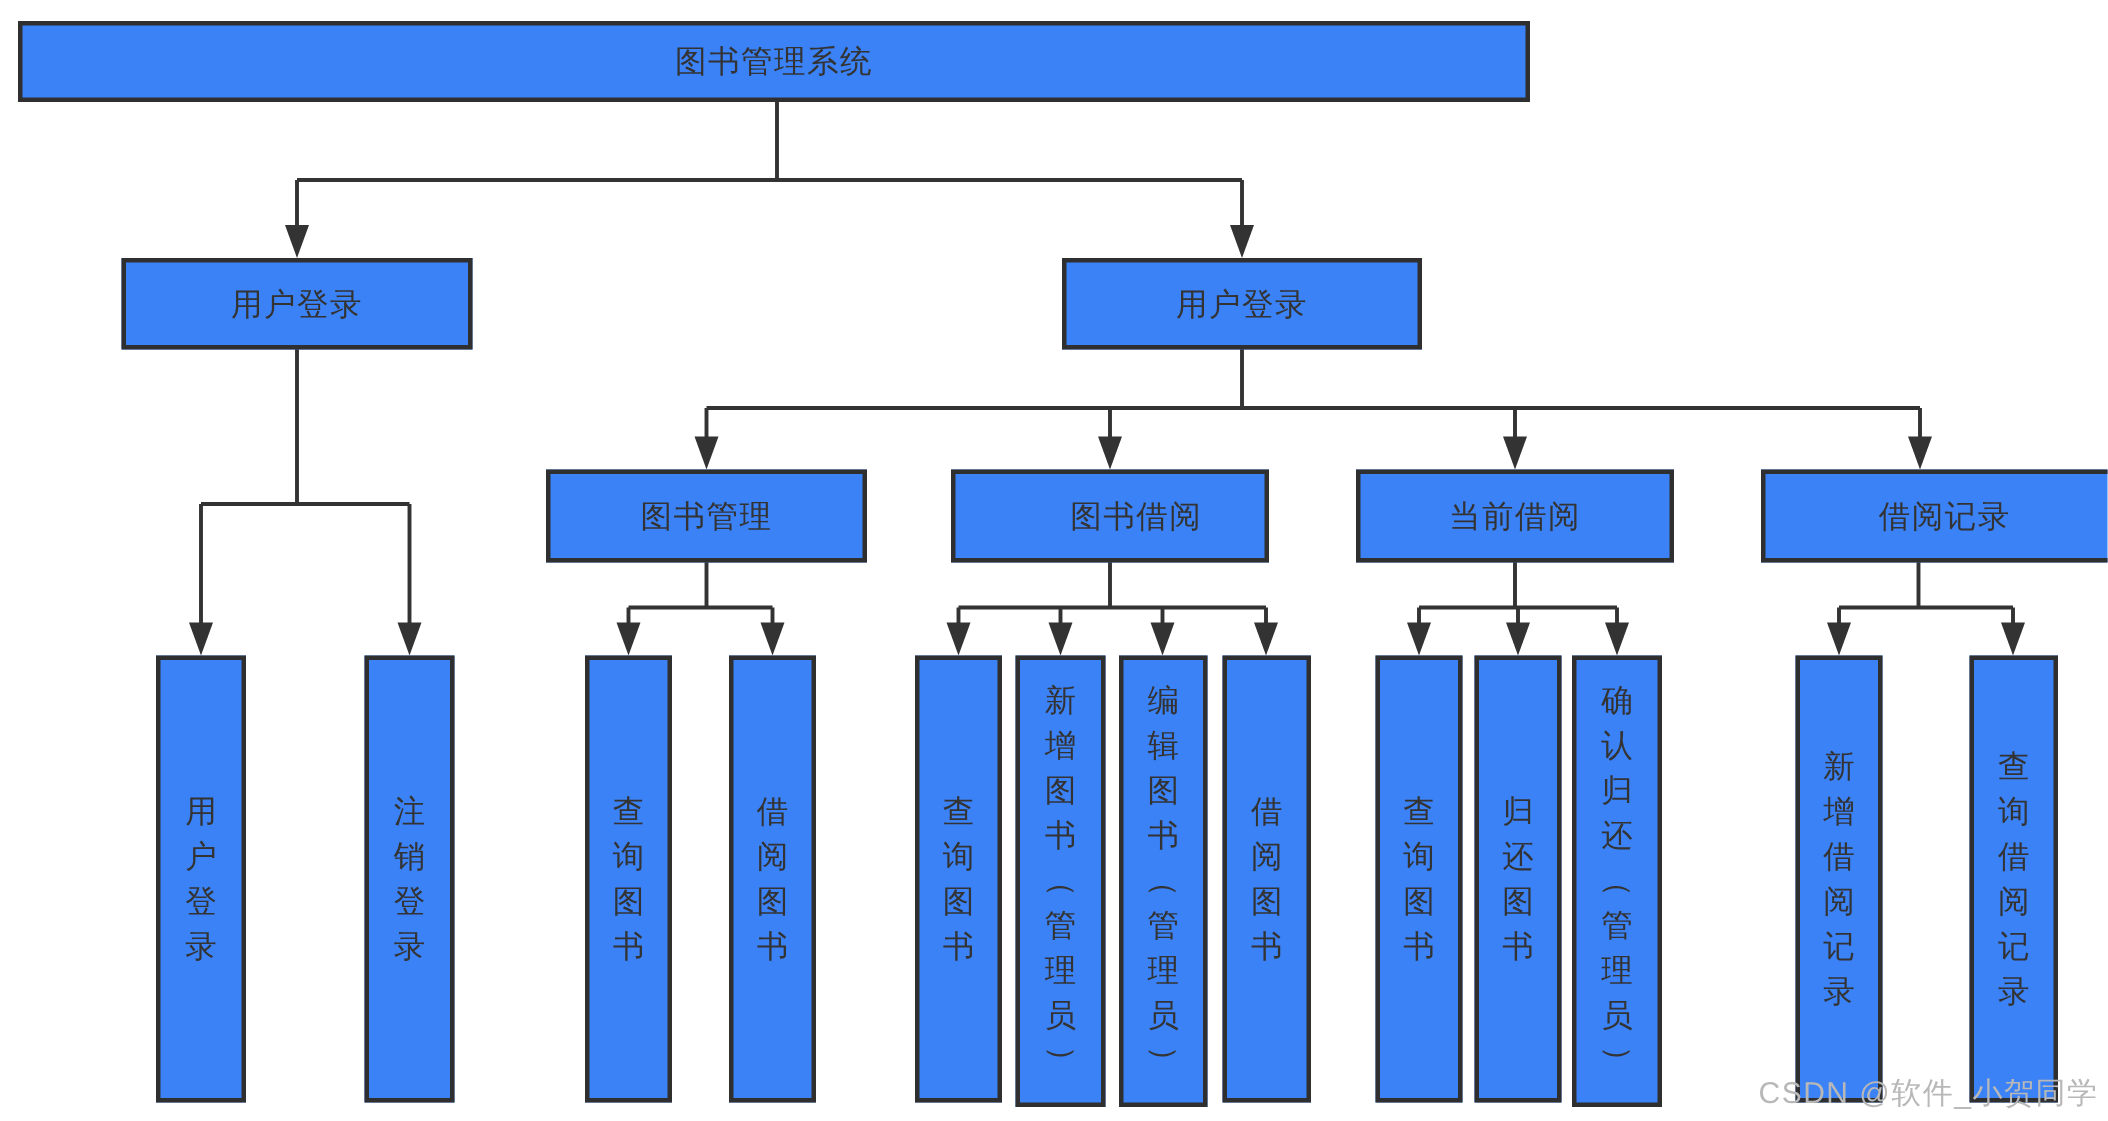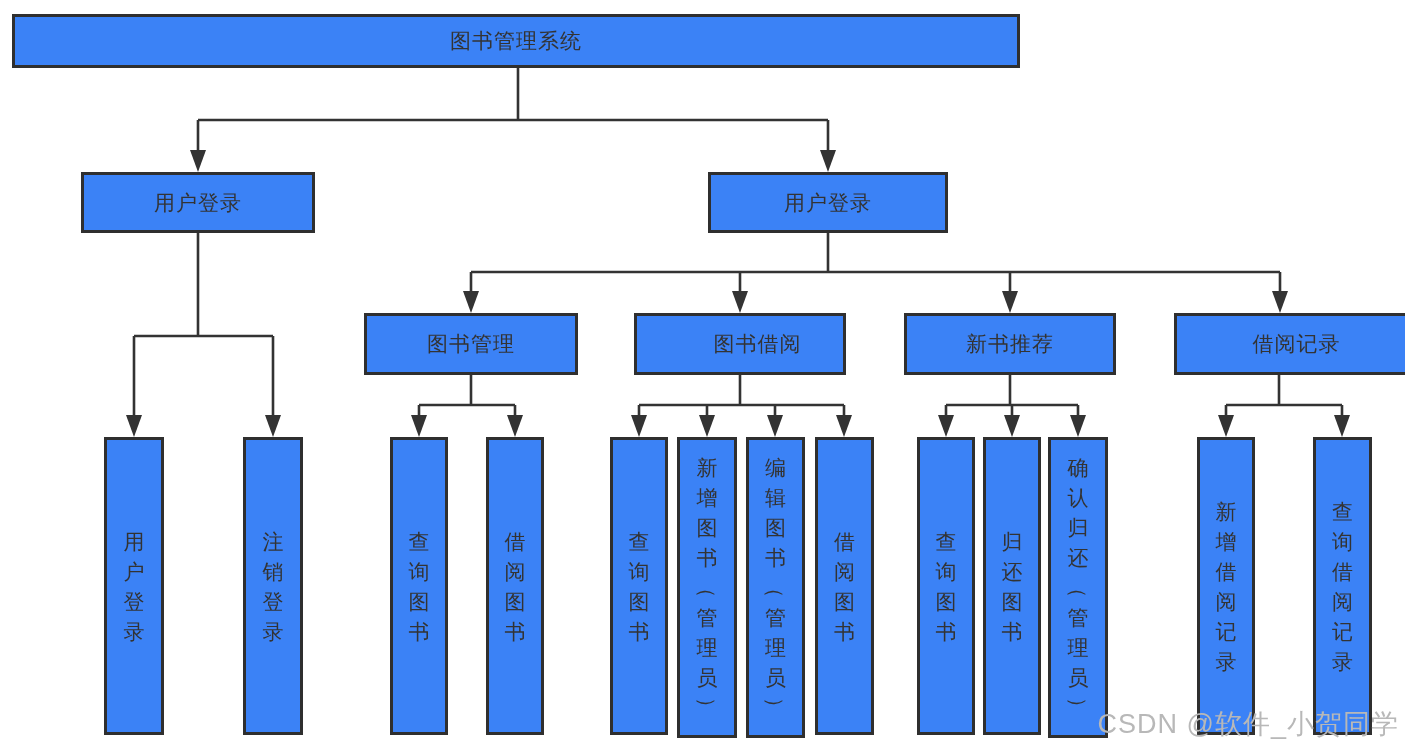--- a/index.html
+++ b/index.html
@@ -29,21 +29,21 @@
   }
   .vtext {
     display: flex; flex-direction: column;
     align-items: center; justify-content: center;
     width: 100%; height: 100%; gap: 9px;
   }
   .vchar { font-size: 21px; line-height: 1; color: var(--ink); display: block; }
   .vchar.rot { transform: rotate(90deg); }
   .watermark {
     position: absolute; right: 6px; bottom: 5px;
-    font-size: 27px; color: var(--wm); z-index: 2;
+    font-size: 20px; color: var(--wm); z-index: 2;
     letter-spacing: 1px; white-space: nowrap;
   }
 </style>
 </head>
 <body>
 
 <div class="stage">
 
   <svg class="wires" width="1405" height="747" viewBox="0 0 1405 747">
     <g stroke="#333333" stroke-width="2.6" fill="none">
@@ -89,21 +89,21 @@
     <span class="hlabel">用户登录</span>
   </div>
 
   <div class="node" style="left:364px; top:313px; width:214px; height:62px;">
     <span class="hlabel">图书管理</span>
   </div>
   <div class="node" style="left:634px; top:313px; width:212px; height:62px;padding-left:35px;">
     <span class="hlabel">图书借阅</span>
   </div>
   <div class="node" style="left:904px; top:313px; width:212px; height:62px;">
-    <span class="hlabel">新书推荐</span>
+    <span class="hlabel">当前借阅</span>
   </div>
   <div class="node" style="left:1174px; top:313px; width:245px; height:62px;">
     <span class="hlabel">借阅记录</span>
   </div>
 
   <div class="node" style="left:104px; top:437px; width:60px; height:298px;">
     <span class="vtext">
         <span class="vchar">用</span>
         <span class="vchar">户</span>
         <span class="vchar">登</span>

